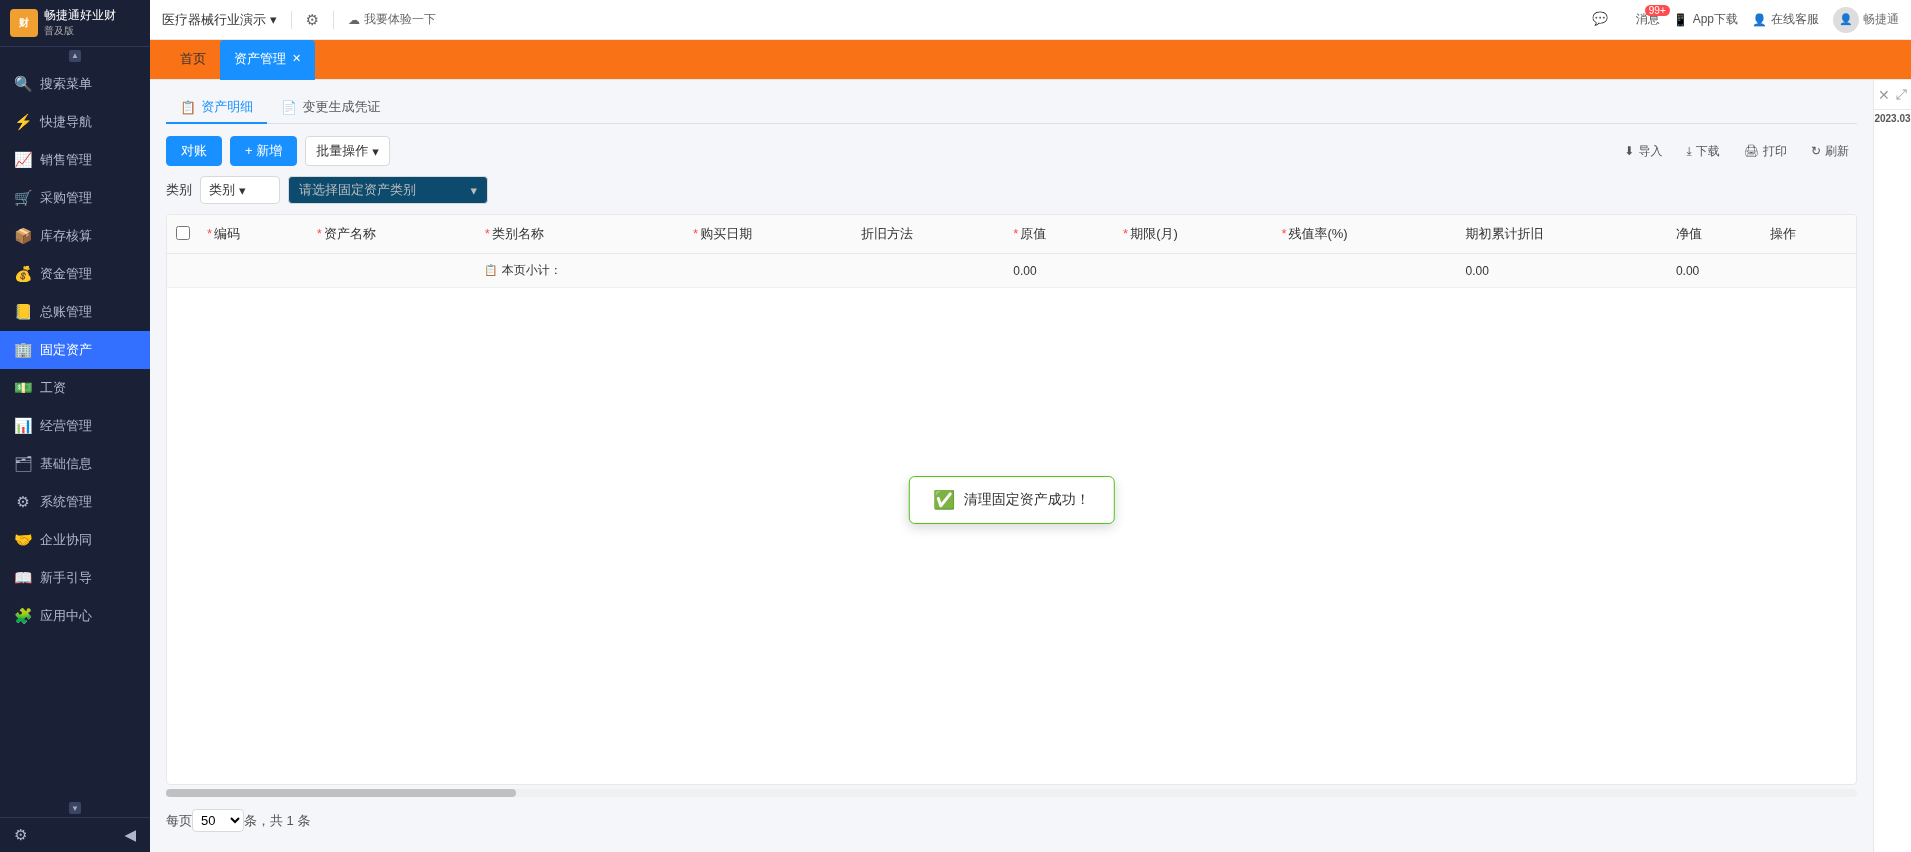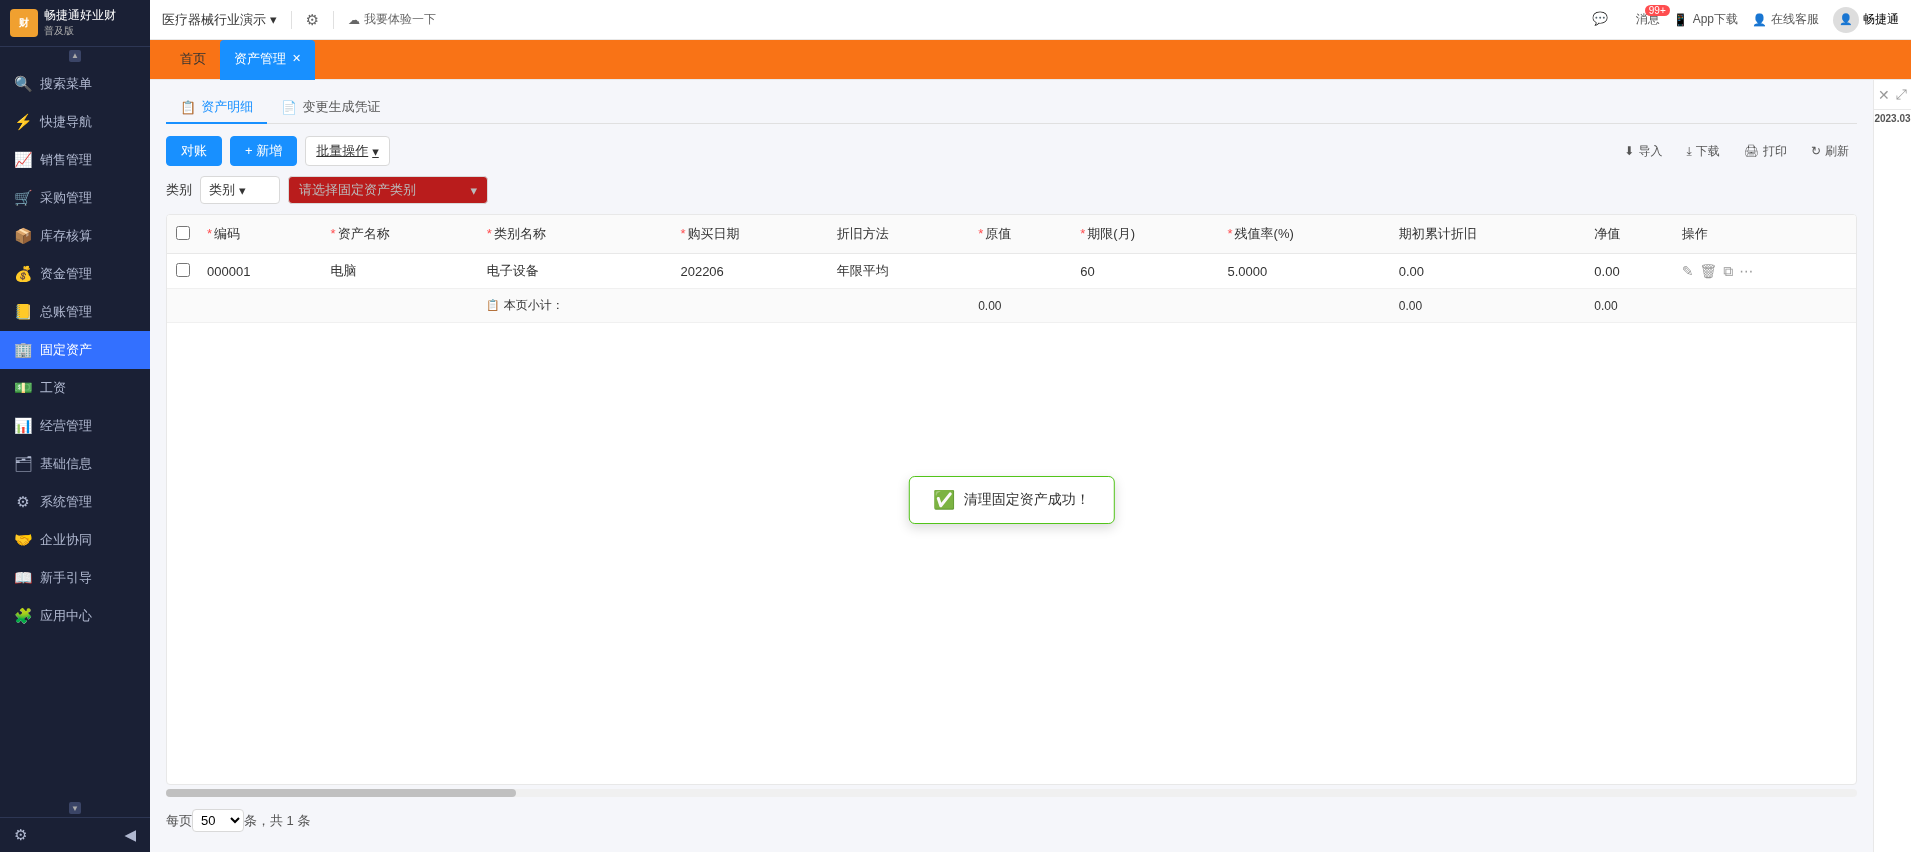--- a/index.html
+++ b/index.html
@@ -70,21 +70,21 @@
       font-size: 13px; color: #333; cursor: pointer;
     }
     .topbar-divider { width: 1px; height: 18px; background: #e0e0e0; margin: 0 4px; }
     .topbar-setting { color: #666; cursor: pointer; font-size: 15px; }
     .topbar-experience { display: flex; align-items: center; gap: 4px; color: #666; font-size: 12px; cursor: pointer; }
     .topbar-right { margin-left: auto; display: flex; align-items: center; gap: 14px; }
     .topbar-badge-wrap { position: relative; cursor: pointer; }
     .topbar-badge { position: absolute; top: -6px; right: -10px; background: #ff4d4f; color: #fff; font-size: 10px; border-radius: 8px; padding: 0 4px; }
     .topbar-icon-label { display: flex; align-items: center; gap: 4px; color: #555; font-size: 12px; cursor: pointer; }
     .topbar-avatar { width: 26px; height: 26px; border-radius: 50%; background: #ddd; display: flex; align-items: center; justify-content: center; font-size: 11px; color: #888; }
-    .topbar-username { color: #000000; font-size: 12px; cursor: pointer; }
+    .topbar-username { color: #737373; font-size: 12px; cursor: pointer; }
 
     
     .tabs-bar {
       background: #f97316;
       border-bottom: 1px solid #e8e8e8;
       display: flex; align-items: center;
       padding: 0 16px;
       height: 40px;
       flex-shrink: 0;
     }
@@ -129,21 +129,21 @@
       display: flex; align-items: center; gap: 4px;
       padding: 5px 14px;
       border: 1px solid #d9d9d9;
       border-radius: 4px;
       background: #fff;
       font-size: 13px;
       color: #333;
       cursor: pointer;
     }
     .toolbar-btn.primary { background: #1890ff; color: #fff; border-color: #1890ff; }
-    .toolbar-btn-batch { display: flex; align-items: center; gap: 4px; padding: 5px 10px; background: #fff; border: 1px solid #d9d9d9; border-radius: 4px; font-size: 13px; color: #333; cursor: pointer; text-decoration: underline; }
+    .toolbar-btn-batch { display: flex; align-items: center; gap: 4px; padding: 5px 10px; background: #fff; border: 1px solid #d9d9d9; border-radius: 4px; font-size: 13px; color: #333; cursor: pointer; }
     .toolbar-right { margin-left: auto; display: flex; align-items: center; gap: 8px; }
     .toolbar-icon-btn { display: flex; align-items: center; gap: 4px; font-size: 12px; color: #555; cursor: pointer; padding: 4px 8px; }
 
     
     .filter-row { display: flex; align-items: center; gap: 8px; margin-bottom: 10px; }
     .filter-label { font-size: 13px; color: #333; }
     .filter-select {
       display: flex; align-items: center;
       border: 1px solid #d9d9d9;
       border-radius: 4px;
@@ -151,21 +151,21 @@
       padding: 4px 8px;
       font-size: 13px;
       color: #333;
       cursor: pointer;
       min-width: 80px;
       gap: 4px;
     }
     .filter-input {
       border: 1px solid #d9d9d9;
       border-radius: 4px;
-      background: #b91c1c;
+      background: #0c4a6e;
       padding: 4px 10px;
       font-size: 13px;
       color: #bbb;
       min-width: 200px;
       display: flex; align-items: center;
       justify-content: space-between;
       cursor: pointer;
     }
 
     
@@ -488,43 +488,20 @@
               <th><span>折旧方法</span></th>
               <th><span class="required">*</span><span>原值</span></th>
               <th><span class="required">*</span><span>期限(月)</span></th>
               <th><span class="required">*</span><span>残值率(%)</span></th>
               <th><span>期初累计折旧</span></th>
               <th><span>净值</span></th>
               <th><span>操作</span></th>
             </tr>
           </thead>
           <tbody>
-            <tr>
-              <td class="checkbox-cell">
-                <input type="checkbox" class="row-checkbox" style="">
-              </td>
-              <td>000001</td>
-              <td>电脑</td>
-              <td>电子设备</td>
-              <td>202206</td>
-              <td>年限平均</td>
-              <td></td>
-              <td>60</td>
-              <td>5.0000</td>
-              <td>0.00</td>
-              <td>0.00</td>
-              <td>
-                <div class="action-icons">
-                  <span class="action-icon" title="编辑">✎</span>
-                  <span class="action-icon" title="删除">🗑</span>
-                  <span class="action-icon" title="复制">⧉</span>
-                  <span class="action-icon" title="更多">⋯</span>
-                </div>
-              </td>
-            </tr>
             <tr class="subtotal-row">
               <td></td>
               <td></td>
               <td></td>
               <td>
                 <span>
                   <span style="color:#1890ff;font-size:11px;">📋</span>
                   <span>本页小计：</span>
                 </span>
               </td>

